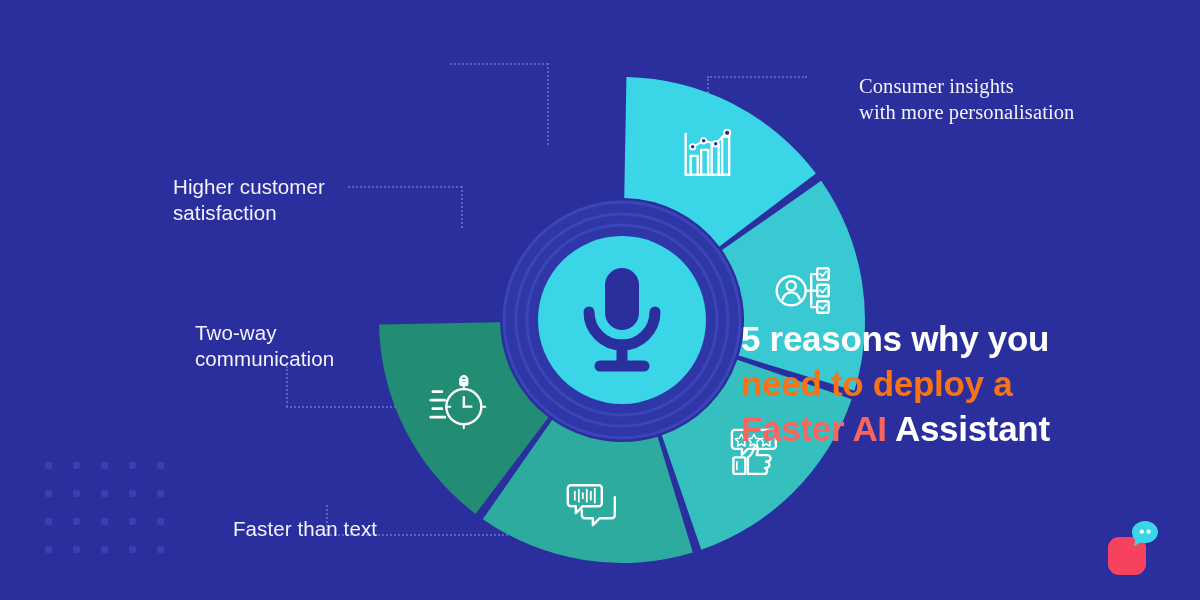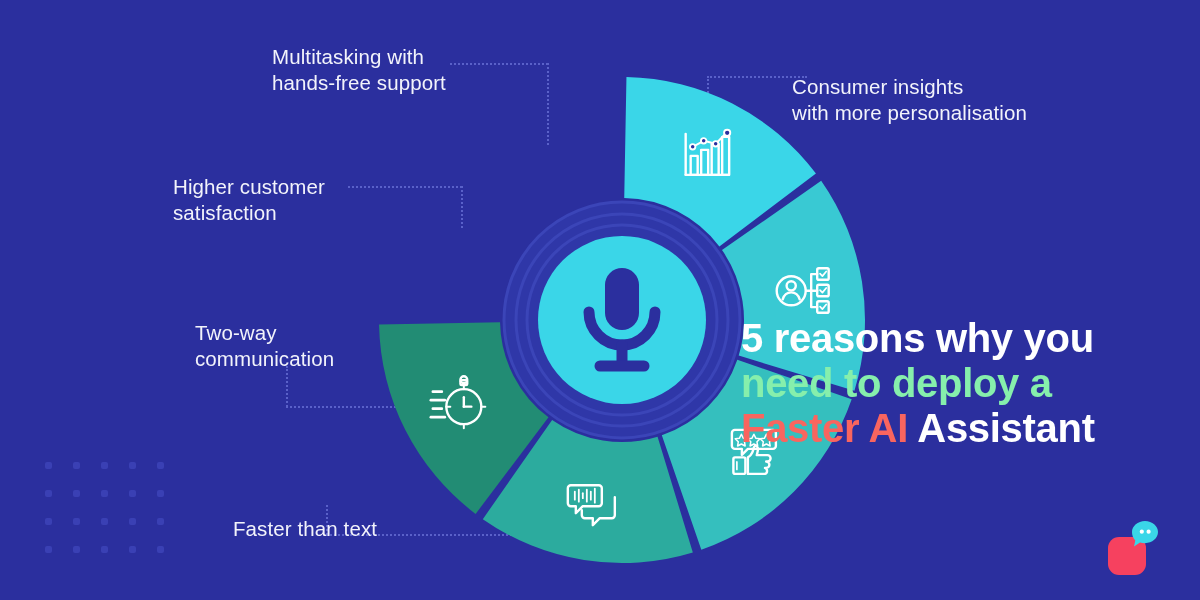--- a/index.html
+++ b/index.html
@@ -53,21 +53,21 @@
   #donut-svg { display:block; width:500px; height:500px; }
 
   
   #headline {
     position:absolute; left:741px; top:316px;
     width:420px;
   }
   #headline .hl-line {
     display:block;
     color:#ffffff;
-    font-size:40px;
+    font-size:35px;
     line-height:45px;
     font-weight:bold;
     letter-spacing:-0.3px;
     white-space:nowrap;
   }
   #headline .hl-accent { color:#f9655f; }
 
   
   #brand-badge { position:absolute; left:1108px; top:520px; width:62px; height:56px; }
   #brand-badge .bb-square {
@@ -223,37 +223,35 @@
 
       <g id="mic-icon" transform="translate(250,250)" fill="none" stroke="#2b2f9e" stroke-width="11" stroke-linecap="round" stroke-linejoin="round">
         <rect x="-17" y="-52" width="34" height="62" rx="17" ry="17" fill="#2b2f9e" stroke="none"></rect>
         <path d="M -33 -8 A 33 33 0 0 0 33 -8"></path>
         <line x1="0" y1="25" x2="0" y2="44"></line>
         <line x1="-22" y1="46" x2="22" y2="46"></line>
       </g>
     </svg>
   </div>
 
-  <div class="label" id="label-0" style="left:792px; top:74px;">Consumer insights
+  <div class="label" id="label-0" style="left:859px; top:74px;font-family:Liberation Serif, serif;">Consumer insights
 with more personalisation</div>
 
-  <div class="label" id="label-1" style="left:272px; top:44px;">Multitasking with
-hands-free support</div>
 
   <div class="label" id="label-3" style="left:195px; top:320px;">Two-way
 communication</div>
 
   <div class="label" id="label-2" style="left:173px; top:174px;">Higher customer
 satisfaction</div>
 
   <div class="label" id="label-4" style="left:233px; top:480px;margin-top:36px;">Faster than text</div>
 
   <div id="headline">
     <span class="hl-line" style="color: rgb(255, 255, 255);">5 reasons why you</span>
-    <span class="hl-line" style="color: #86efac;">need to deploy a</span>
+    <span class="hl-line" style="color: #f97316;">need to deploy a</span>
     <span class="hl-line" style="color: rgb(255, 255, 255);"><span class="hl-accent" style="color: rgb(249, 101, 95);">Faster AI</span><span> Assistant</span></span>
   </div>
 
   <div id="brand-badge">
     <div class="bb-square" style="background: rgb(246, 65, 95);"></div>
     <div class="bb-bubble">
       <svg width="30" height="28" viewBox="0 0 30 28" xmlns="http://www.w3.org/2000/svg">
         <path d="M15 1 C22.2 1 28 6 28 12.1 C28 18.2 22.2 23.2 15 23.2 C13.2 23.2 11.5 22.9 10 22.4 L4 26.6 L5.3 20.5 C3.0 18.3 2 15.3 2 12.1 C2 6 7.8 1 15 1 Z" fill="#3ad6e8"></path>
         <circle cx="11.8" cy="11.7" r="2.1" fill="#ffffff"></circle>
         <circle cx="18.6" cy="11.7" r="2.1" fill="#ffffff"></circle>

